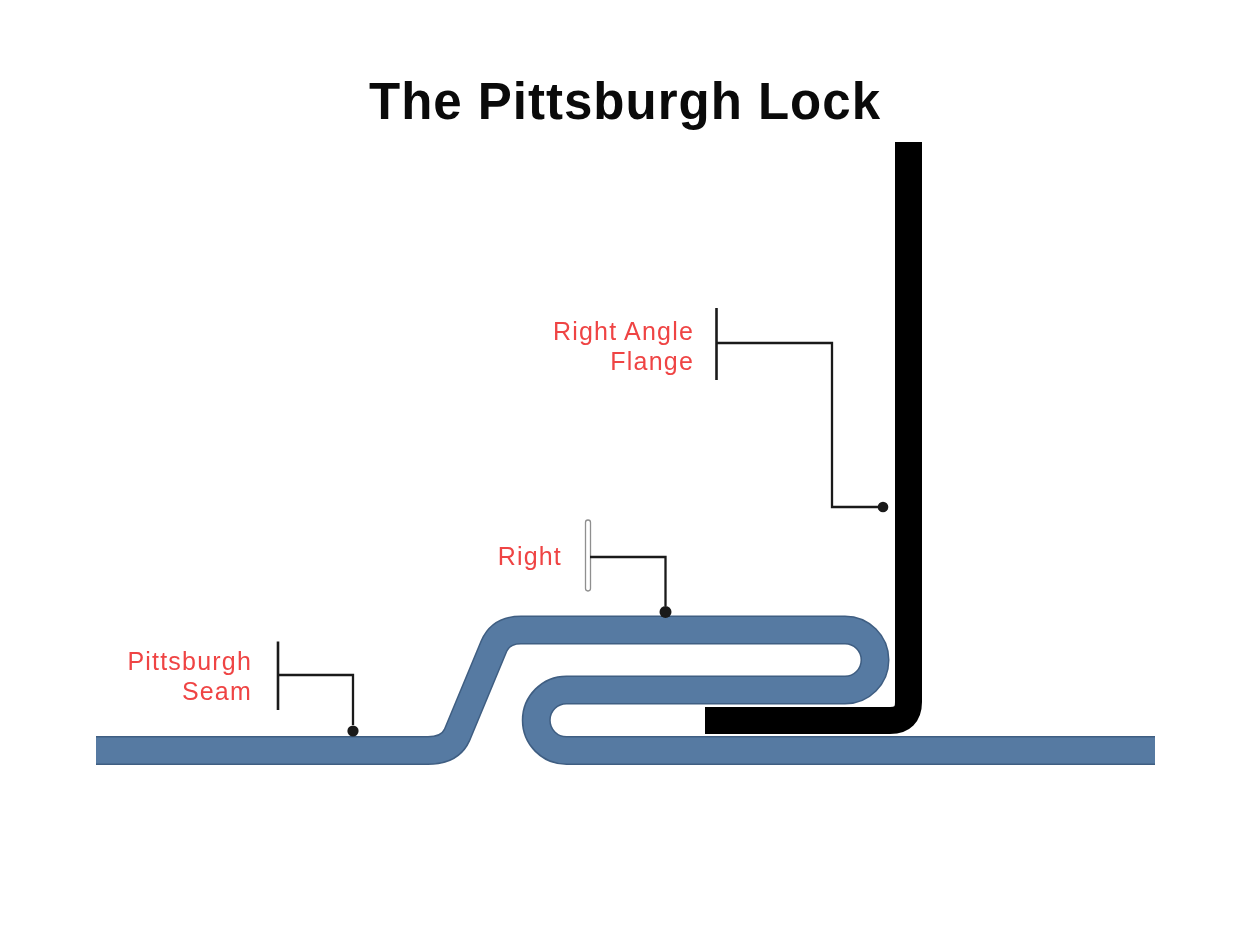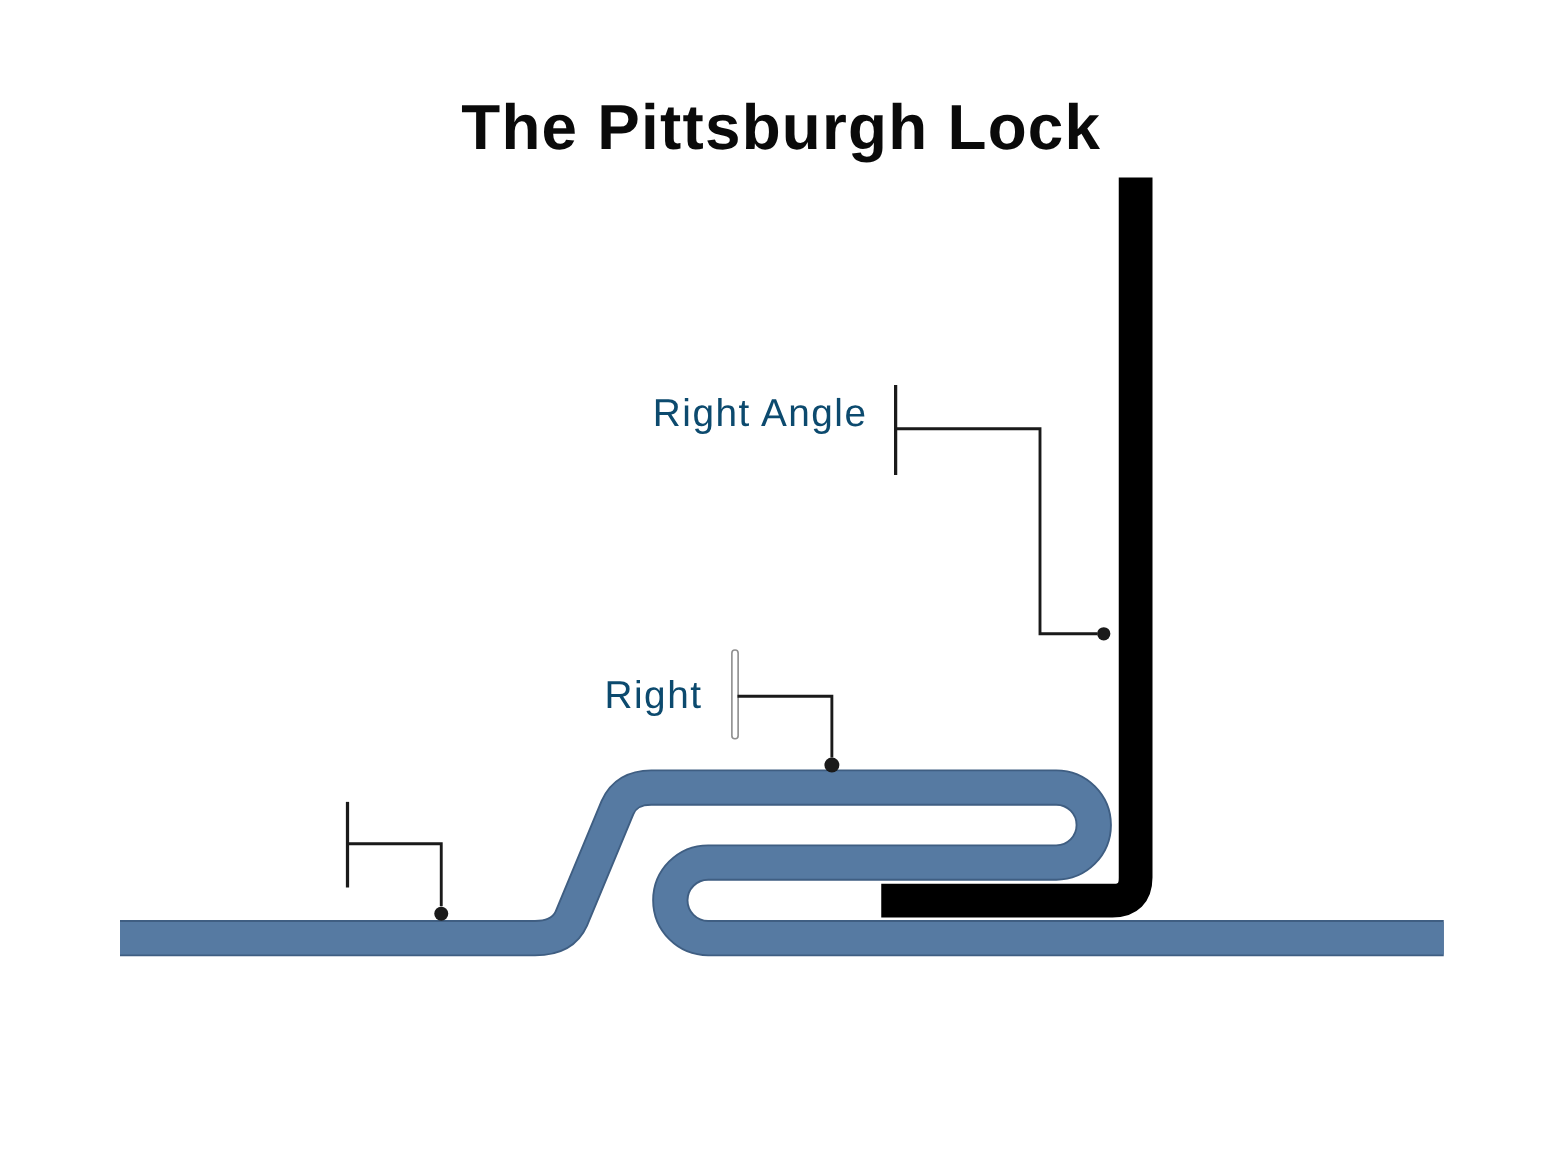--- a/index.html
+++ b/index.html
@@ -24,24 +24,24 @@
     text-align: center;
     font-size: 51px;
     line-height: 56px;
     font-weight: bold;
     letter-spacing: 1px;
     color: #0a0a0a;
   }
   .label {
     position: absolute;
     text-align: right;
-    font-size: 31px;
+    font-size: 25px;
     line-height: 30px;
     letter-spacing: 1.2px;
-    color: #0c4a6e;
+    color: #ef4444;
     white-space: nowrap;
   }
   .label-raf   { top: 316px; right: 556px; }
   .label-pocket{ top: 541px; right: 688px; }
   .label-seam  { top: 646px; right: 998px; }
 </style>
 </head>
 <body>
 
 <div class="canvas">
@@ -69,20 +69,25 @@
 
     <g>
       <line x1="278" y1="641.5" x2="278" y2="710" stroke-width="2.6" stroke="#1a1a1a"></line>
       <polyline points="278,675 353,675 353,725" fill="none" stroke-width="2.3" stroke="#1a1a1a"></polyline>
       <circle cx="353" cy="731" r="5.6" fill="#1a1a1a"></circle>
     </g>
   </svg>
 
   <div class="label label-raf">
     <div>Right Angle</div>
+    <div>Flange</div>
   </div>
 
   <div class="label label-pocket">
     <div>Right</div>
   </div>
 
+  <div class="label label-seam">
+    <div>Pittsburgh</div>
+    <div>Seam</div>
+  </div>
 
 </div>
 
 </body></html>

